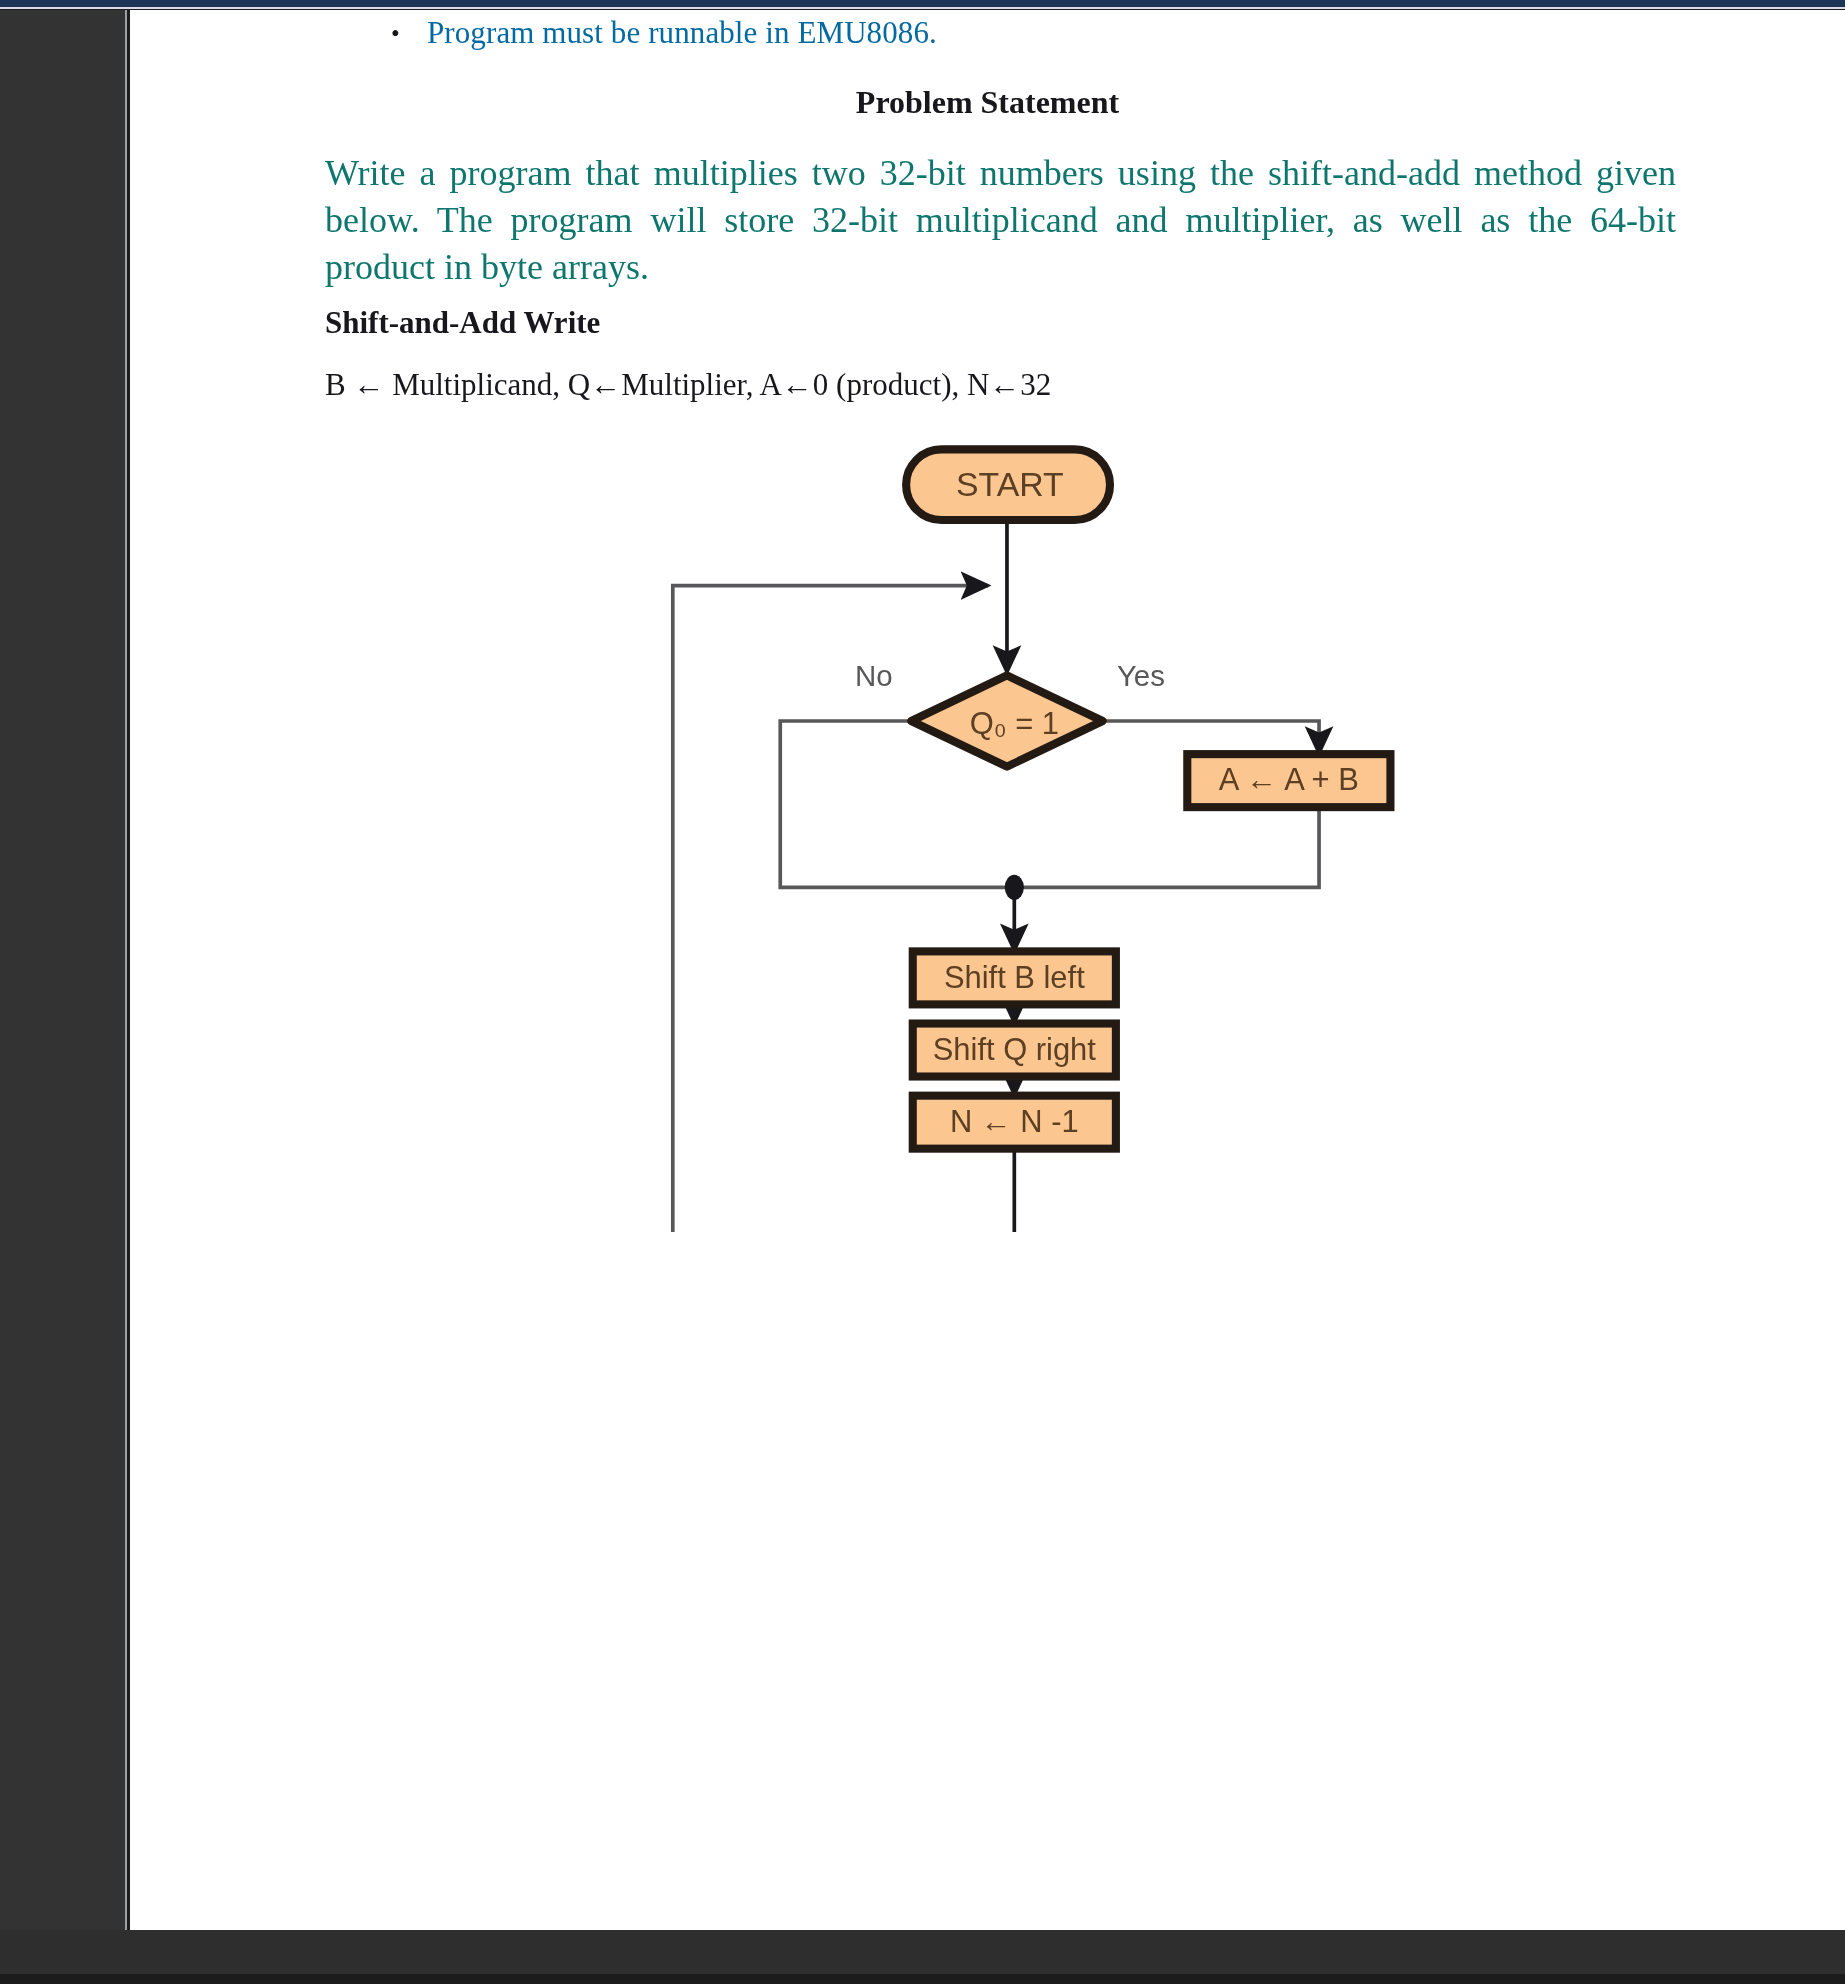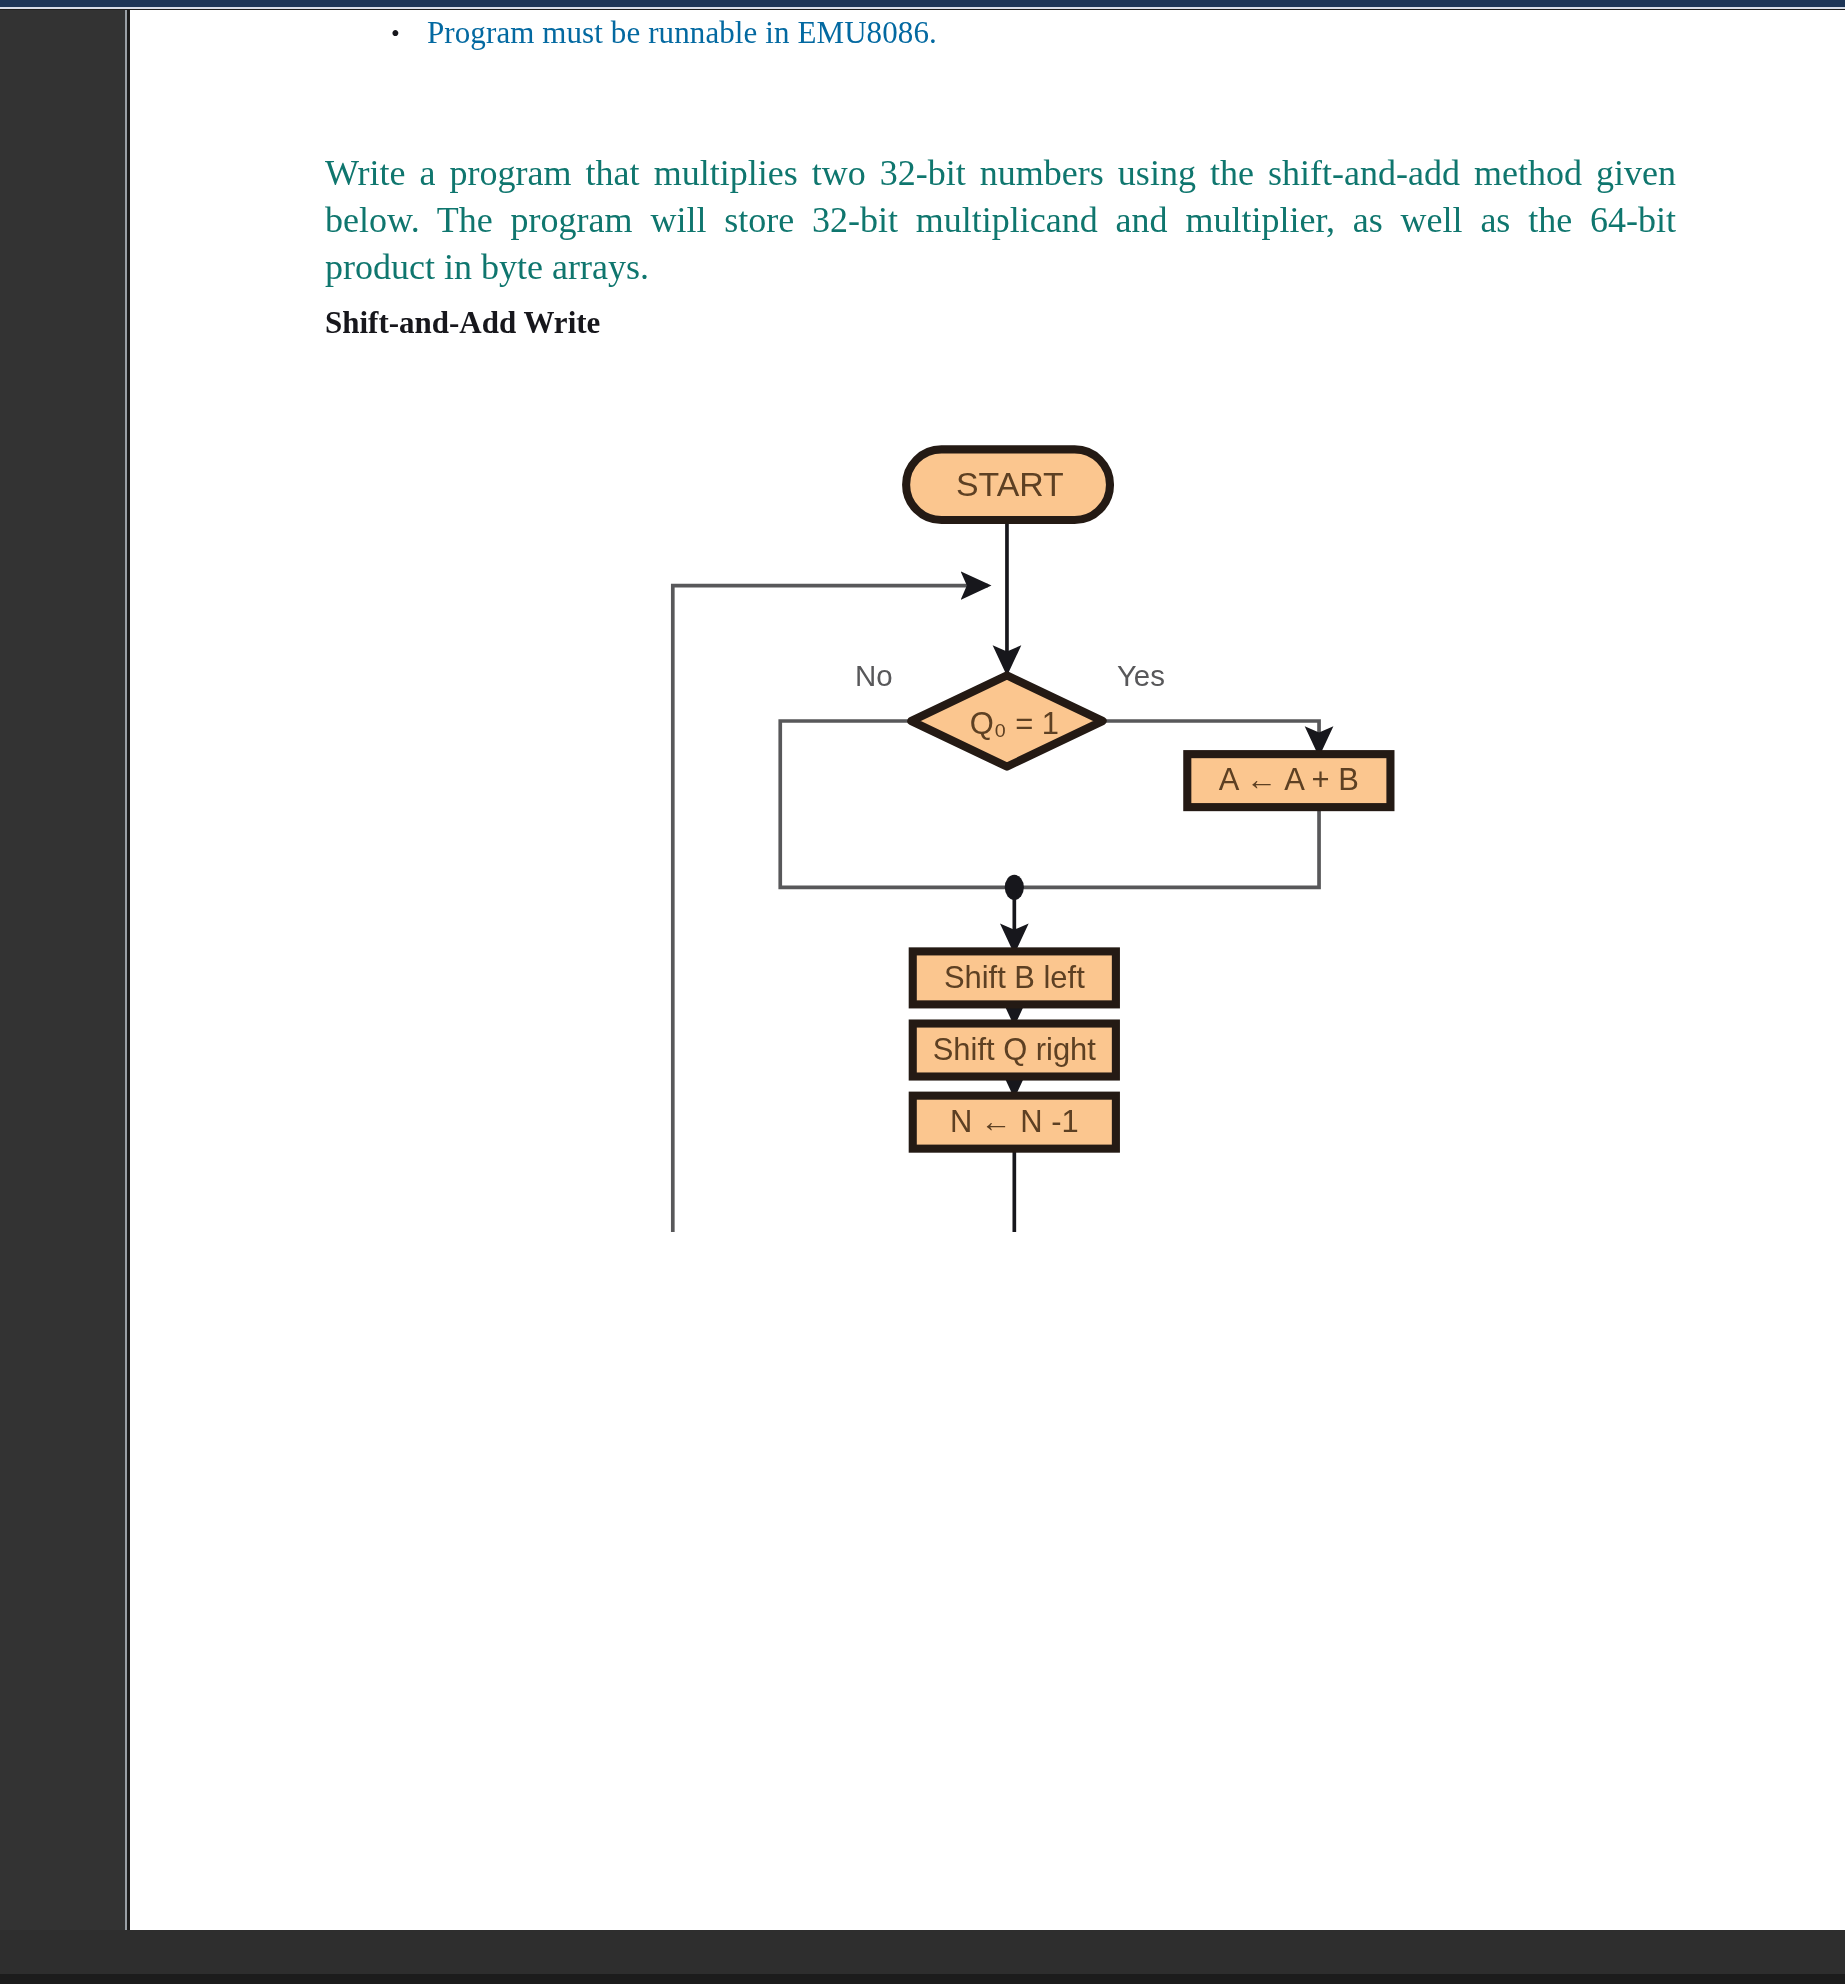--- a/index.html
+++ b/index.html
@@ -171,25 +171,27 @@
 <div id="app-bottom-strip"></div>
 <div id="app-bottom-edge"></div>
 
 <div id="document-page">
 
   <div class="doc-bullet-row">
     <span class="bullet-glyph">•</span>
     <span class="bullet-text">Program must be runnable in EMU8086.</span>
   </div>
 
+  <div id="section-heading">Problem Statement</div>
 
   <div id="intro-paragraph">Write a program that multiplies two 32-bit numbers using the shift-and-add method given below. The program will store 32-bit multiplicand and multiplier, as well as the 64-bit product in byte arrays.</div>
 
   <div id="method-heading">Shift-and-Add Write</div>
 
+  <div id="method-init">B ← Multiplicand, Q←Multiplier, A←0 (product), N←32</div>
 
   <div id="flowchart-wrap">
     <svg id="flowchart-svg" width="1715" height="810" viewBox="0 0 2330 1100" xmlns="http://www.w3.org/2000/svg">
 
       <defs>
         <marker id="arrowDark" markerWidth="9" markerHeight="9" refX="7.4" refY="4.5" orient="auto" markerUnits="strokeWidth">
           <path d="M0,0.6 L8.4,4.5 L0,8.4 L1.7,4.5 Z" fill="#17171c"></path>
         </marker>
         <marker id="arrowGrey" markerWidth="9" markerHeight="9" refX="7.4" refY="4.5" orient="auto" markerUnits="strokeWidth">
           <path d="M0,0.6 L8.4,4.5 L0,8.4 L1.7,4.5 Z" fill="#17171c"></path>

